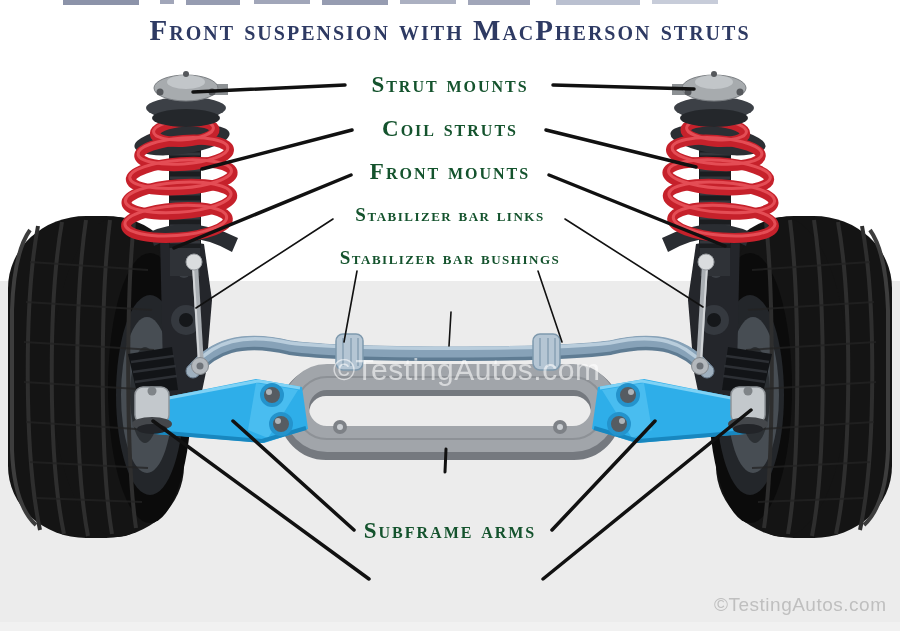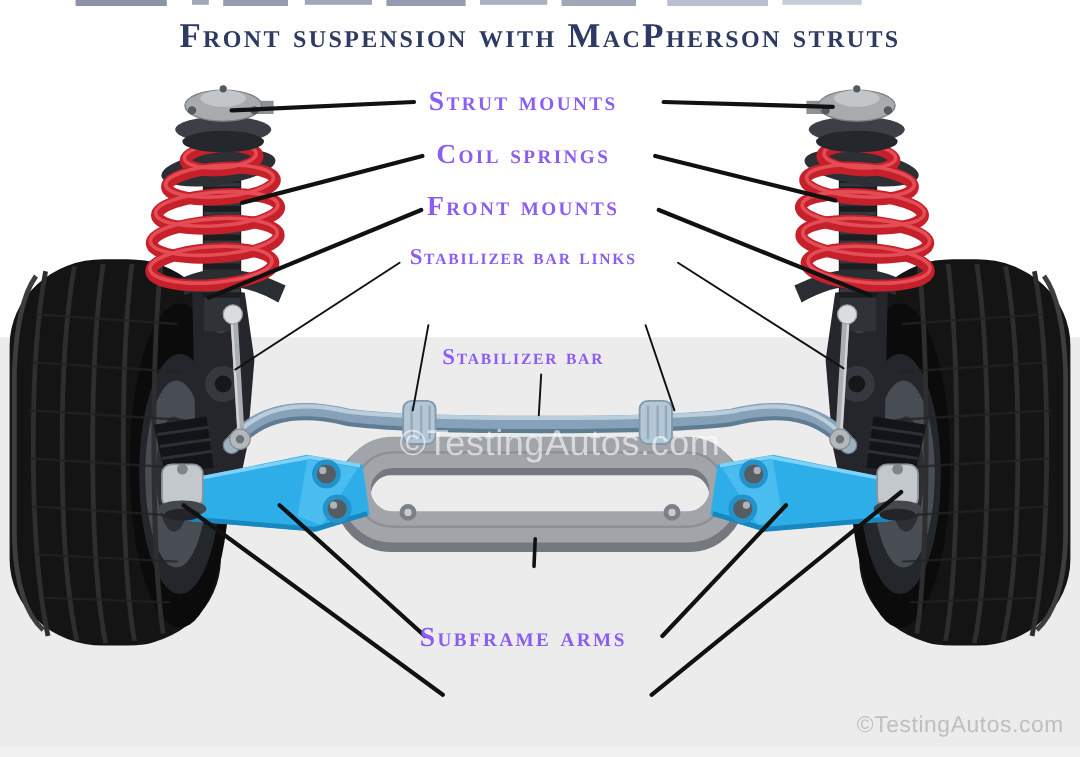--- a/index.html
+++ b/index.html
@@ -3,22 +3,22 @@
 <meta charset="utf-8">
 <style>
   html,body{margin:0;padding:0;background:#fff;}
   .stage{
     position:relative;width:900px;height:631px;overflow:hidden;
     background:#ffffff;
     font-family:"Liberation Serif", serif;
   }
   .stage svg{position:absolute;left:0;top:0;z-index:0;}
   .lbl{
-    position:absolute;left:436px;transform:translateX(-50%);
-    z-index:2;color:#8b5cf6;font-weight:bold;
+    position:absolute;left:450px;transform:translateX(-50%);
+    z-index:2;color:#14532d;font-weight:bold;
     font-variant:small-caps;letter-spacing:2px;
     font-size:23px;line-height:1;white-space:nowrap;
   }
   .lbl.small{font-size:19px;letter-spacing:1.5px;text-align:center;}
   .title{
     position:absolute;left:450px;top:14px;transform:translateX(-50%);
     z-index:2;color:#2e3a63;font-weight:bold;
     font-variant:small-caps;letter-spacing:2px;
     font-size:29px;line-height:1.15;white-space:nowrap;
   }
@@ -253,21 +253,21 @@
       <line x1="552" y1="530" x2="655" y2="421" stroke-width="3.5"></line>
 
       <line x1="369" y1="579" x2="153" y2="421" stroke-width="3.5"></line>
       <line x1="543" y1="579" x2="751" y2="410" stroke-width="3.5"></line>
     </g>
   </svg>
 
   <div class="title">Front suspension with MacPherson struts</div>
 
   <div class="lbl" style="top:73px">Strut mounts</div>
-  <div class="lbl" style="top:117px">Coil springs</div>
+  <div class="lbl" style="top:117px">Coil struts</div>
   <div class="lbl" style="top:160px">Front mounts</div>
   <div class="lbl small" style="top:205px">Stabilizer bar links</div>
-  <div class="lbl small" style="top:288px">Stabilizer bar</div>
+  <div class="lbl small" style="top:248px">Stabilizer bar bushings</div>
   <div class="lbl" style="top:519px">Subframe arms</div>
 
   <div class="wm-center">©TestingAutos.com</div>
   <div class="wm-corner">©TestingAutos.com</div>
 </div>
 
 </body></html>

